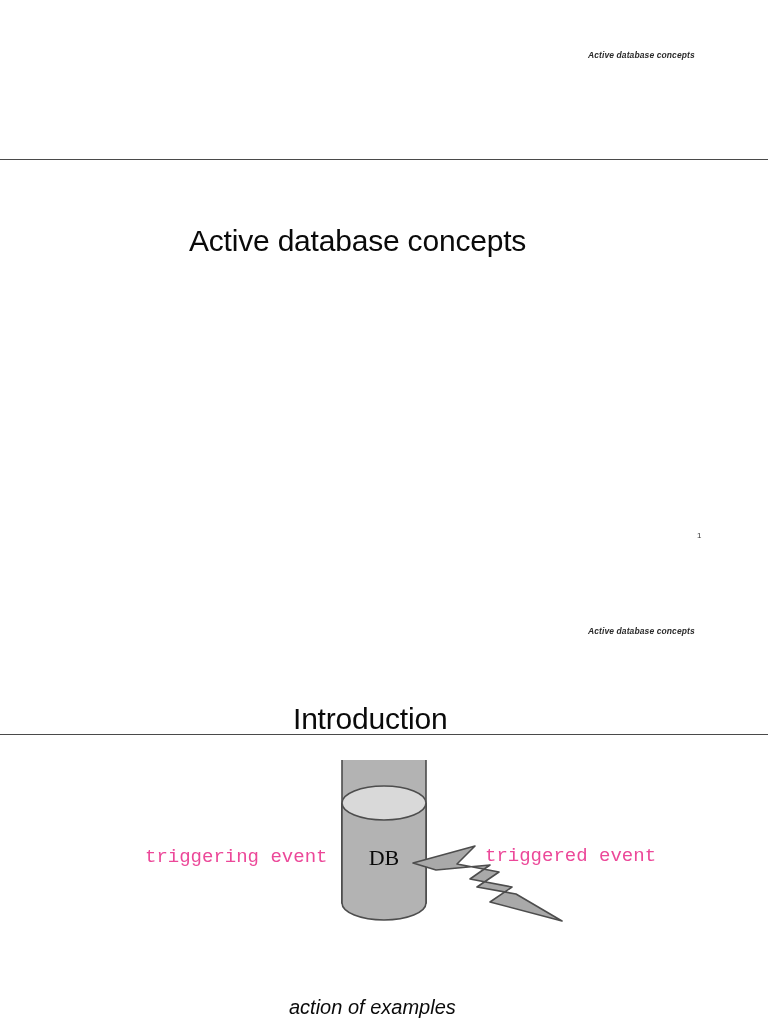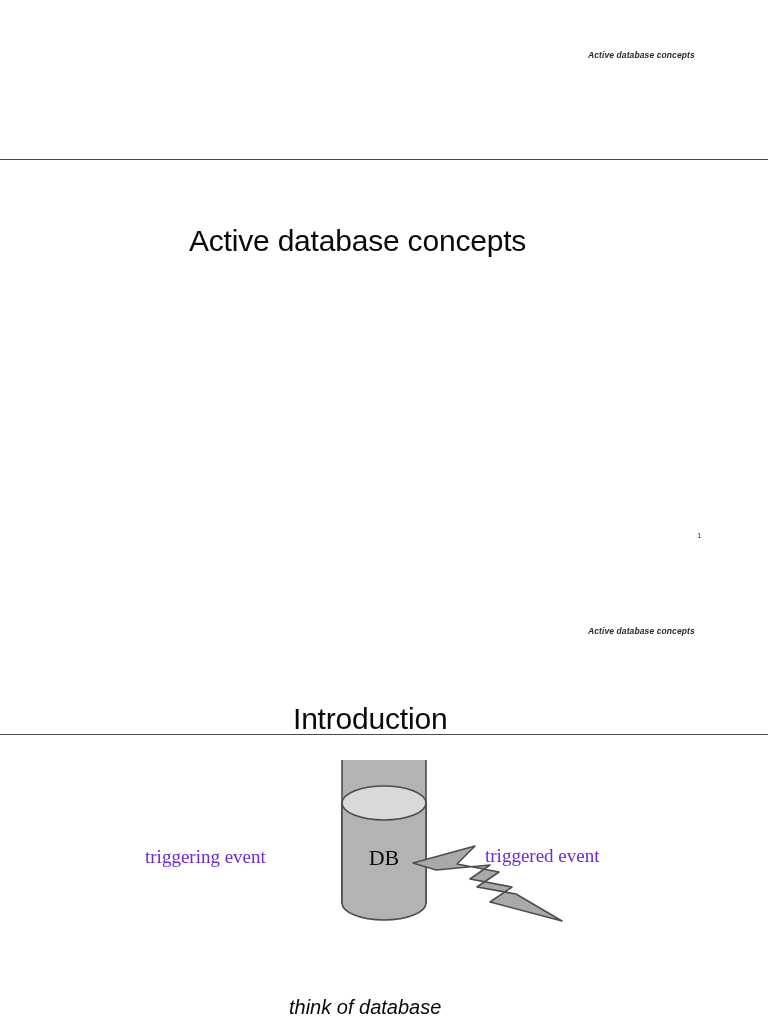--- a/index.html
+++ b/index.html
@@ -49,23 +49,23 @@
     font-size:8px;
     color:#3a3a3a;
   }
 
   
   .diagram { position:absolute; left:4px; top:760px; width:768px; height:200px; }
   .diagram svg { display:block; }
 
   .diagram-label {
     position:absolute;
-    font-family:Liberation Serif, serif;
+    font-family:Liberation Mono, monospace;
     font-size:19px;
-    color:#6d28d9;
+    color:#ec4899;
     white-space:nowrap;
   }
 
   .caption {
     position:absolute;
     font-family:"Liberation Sans", sans-serif;
     font-style:italic;
     font-size:20px;
     color:#0a0a0a;
     white-space:nowrap;
@@ -115,17 +115,17 @@
         <polygon points="409,103 471,86 453,104 495,112 473,127 512,134 558,161 486,142 508,127 466,119 486,105 432,110" fill="#a9a9a9" stroke="#4d4d4d" stroke-width="1.6" stroke-linejoin="round"></polygon>
 
         <text x="380" y="105" text-anchor="middle" font-family="Liberation Serif, serif" font-size="22" fill="#0a0a0a">DB</text>
       </svg>
     </div>
 
     <div class="diagram-label" style="left:145px; top:846px;">triggering event</div>
 
     <div class="diagram-label" style="left:485px; top:845px;">triggered event</div>
 
-    <div class="caption" style="left:289px; top:996px;">think of database</div>
+    <div class="caption" style="left:289px; top:996px;">action of examples</div>
 
   </div>
 
 </div>
 
 </body></html>

